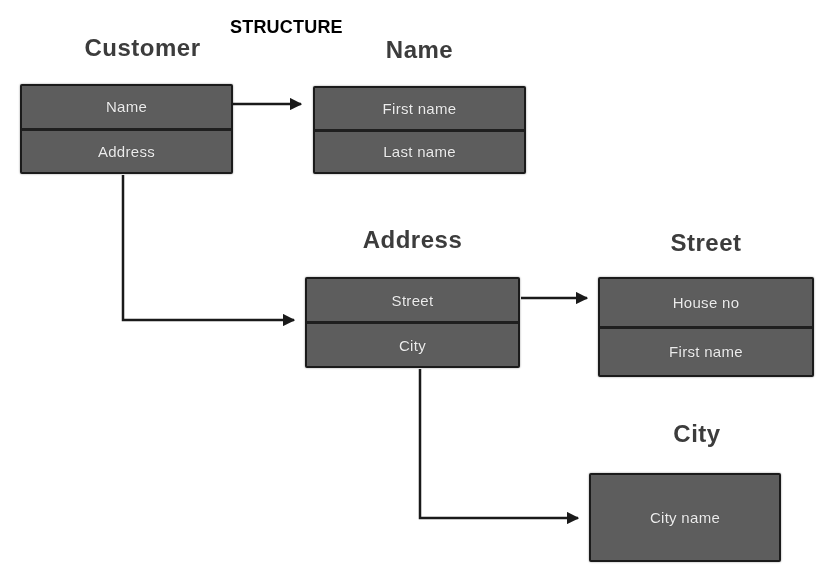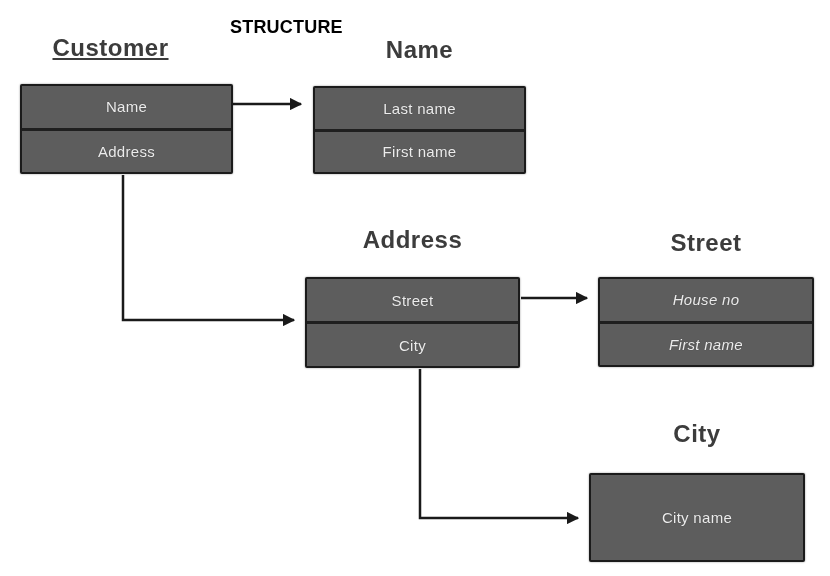--- a/index.html
+++ b/index.html
@@ -46,28 +46,28 @@
     justify-content: center;
     color: #ececec;
     font-size: 15px;
     letter-spacing: 0.3px;
     text-shadow: 0 0 1px rgba(0,0,0,0.4);
   }
   .field + .field { border-top: 3px solid #1f1f1f; }
 
   
   .pos-customer       { left: 20px;  top: 84px;  width: 213px; height: 90px; }
-  .pos-customer-title { left: 4px;  top: 34px;  width: 213px; text-decoration: underline; }
+  .pos-customer-title { left: 36px;  top: 34px;  width: 213px; }
   .pos-name           { left: 313px; top: 86px;  width: 213px; height: 88px; }
   .pos-name-title     { left: 313px; top: 36px;  width: 213px; }
   .pos-address        { left: 305px; top: 277px; width: 215px; height: 91px; }
   .pos-address-title  { left: 305px; top: 226px; width: 215px; }
-  .pos-street         { left: 598px; top: 277px; width: 216px; height: 90px; font-style: italic; }
+  .pos-street         { left: 598px; top: 277px; width: 216px; height: 100px; }
   .pos-street-title   { left: 598px; top: 229px; width: 216px; }
-  .pos-city           { left: 589px; top: 473px; width: 216px; height: 89px; }
+  .pos-city           { left: 589px; top: 473px; width: 192px; height: 89px; }
   .pos-city-title     { left: 589px; top: 420px; width: 216px; }
 
   .connector-layer {
     position: absolute;
     left: 0; top: 0;
     width: 830px;
     height: 576px;
     pointer-events: none;
   }
 </style>
@@ -91,22 +91,22 @@
   </svg>
 
   <div class="node-title pos-customer-title">Customer</div>
   <div class="node pos-customer">
     <div class="field">Name</div>
     <div class="field">Address</div>
   </div>
 
   <div class="node-title pos-name-title">Name</div>
   <div class="node pos-name">
+    <div class="field">First name</div>
     <div class="field">Last name</div>
-    <div class="field">First name</div>
   </div>
 
   <div class="node-title pos-address-title">Address</div>
   <div class="node pos-address">
     <div class="field">Street</div>
     <div class="field">City</div>
   </div>
 
   <div class="node-title pos-street-title">Street</div>
   <div class="node pos-street">

